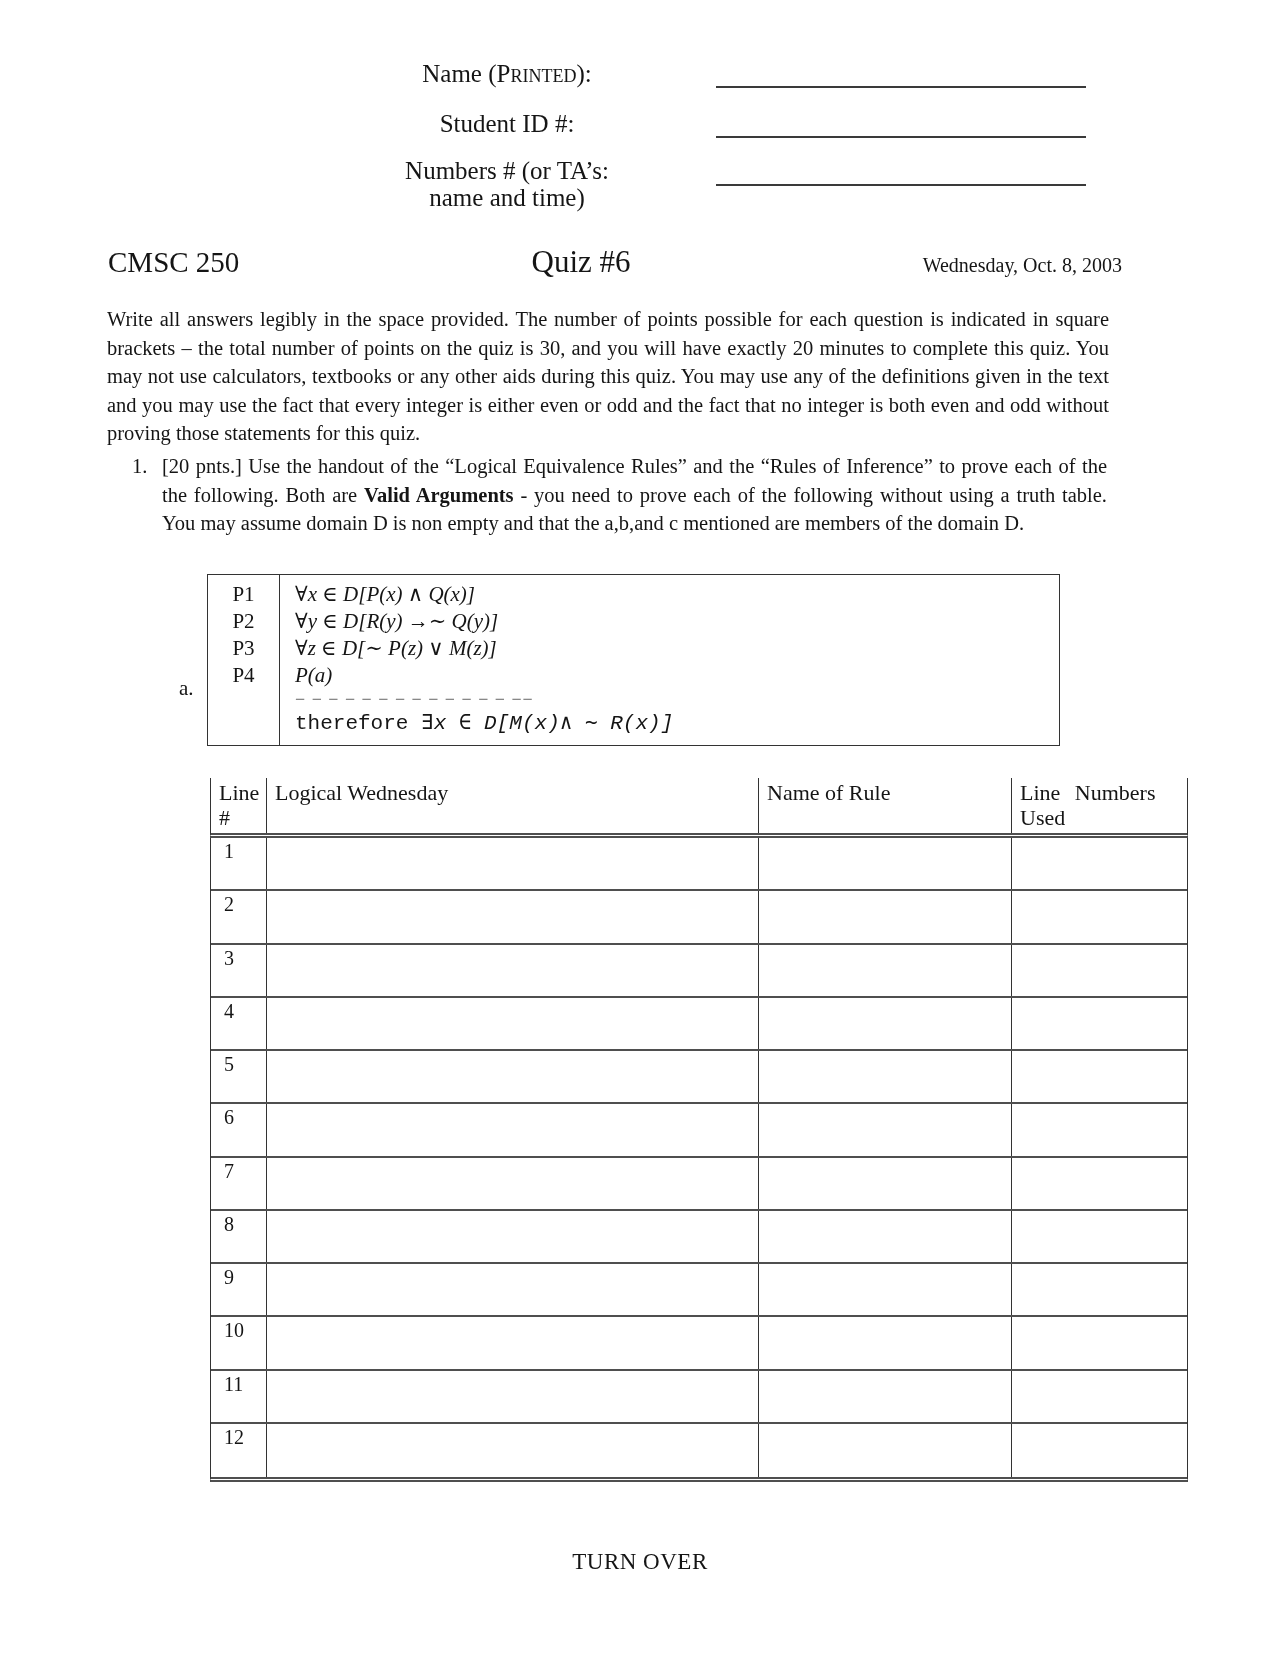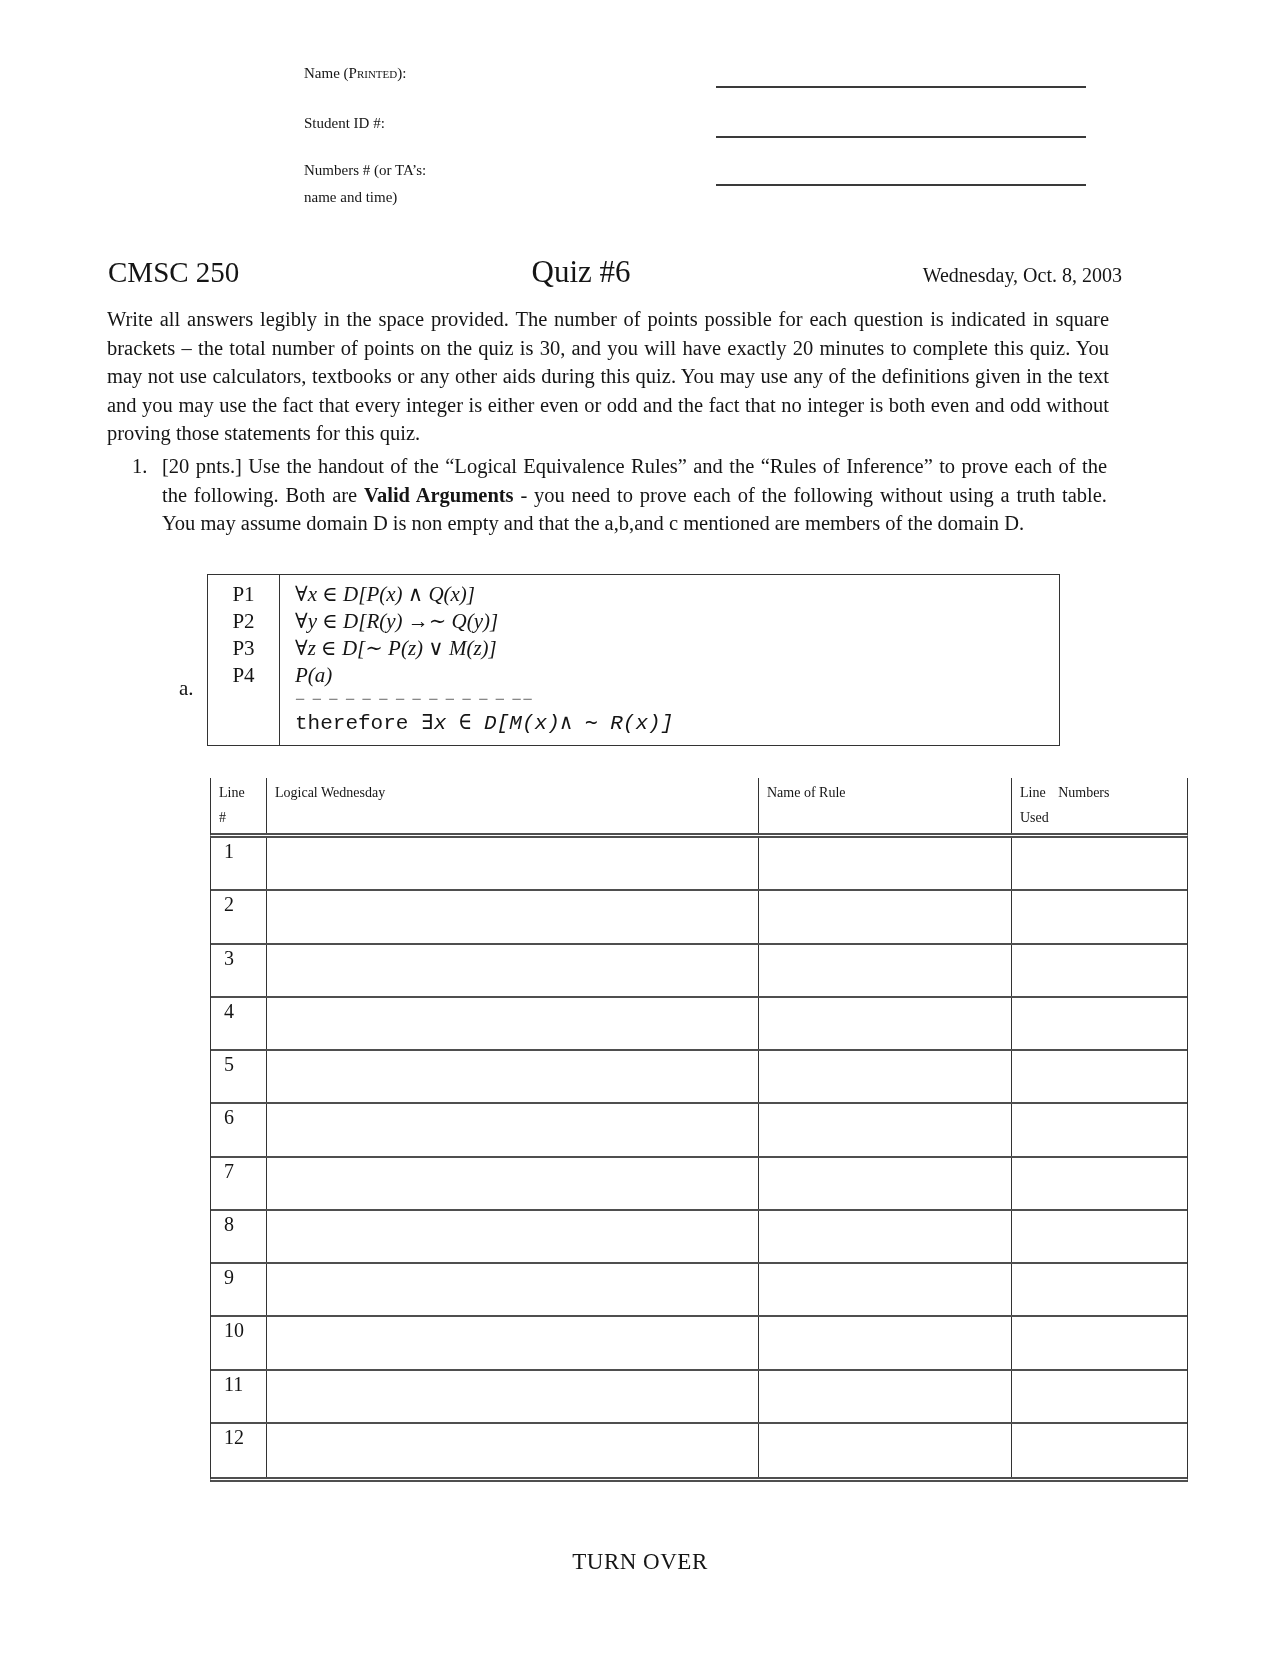--- a/index.html
+++ b/index.html
@@ -10,45 +10,44 @@
     margin: 0 auto;
     background: #ffffff;
     color: #151515;
     font-family: "Liberation Serif", "DejaVu Serif", serif;
     overflow: hidden;
   }
 
   
   .f-label {
     position: absolute;
-    left: 304px;
+    left: 312px;
     width: 390px;
-    text-align: left;
-    font-size: 15px;
+    text-align: center;
+    font-size: 25px;
     line-height: 27px;
   }
   .sc { font-variant: small-caps; }
   .blank-line {
     position: absolute;
     left: 716px;
     width: 370px;
     height: 0;
     border-bottom: 2px solid #3a3a3a;
   }
 
   
   .title-row {
     position: absolute;
     top: 244px;
     left: 108px;
     width: 1014px;
     display: flex;
     justify-content: space-between;
     align-items: baseline;
-    margin-top: 10px;
   }
   .course-title { font-size: 29px; }
   .quiz-title   { font-size: 31px; }
   .quiz-date    { font-size: 20px; }
 
   
   .instructions {
     position: absolute;
     top: 305px;
     left: 107px;
@@ -126,21 +125,21 @@
     width: 978px;
   }
   .pt-header {
     display: grid;
     grid-template-columns: 55px 492px 253px 178px;
     height: 60px;
     box-sizing: border-box;
     border-left: 1.5px solid #333;
     border-right: 1.5px solid #333;
     border-bottom: 5px double #4f4f4f;
-    font-size: 14px;
+    font-size: 22px;
     line-height: 25px;
   }
   .pt-header > div {
     padding: 2px 6px 0 8px;
     box-sizing: border-box;
   }
   .pt-header > div + div { border-left: 1.5px solid #333; }
   .wide-words { word-spacing: 9px; }
   .pt-rows {
     border-left: 1.3px solid #333;

